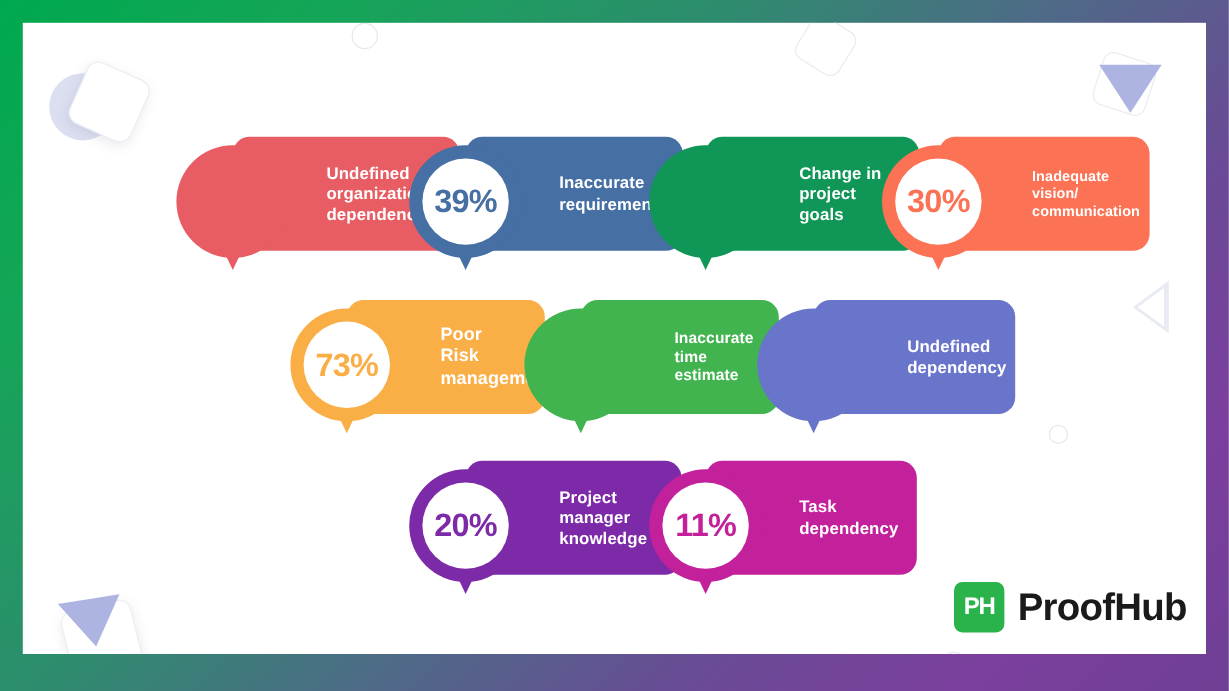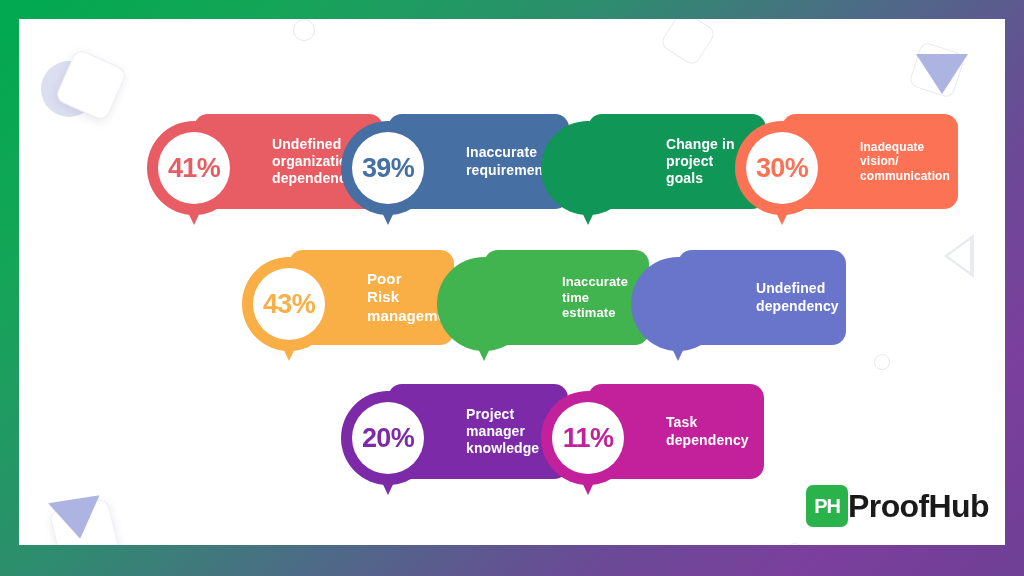--- a/index.html
+++ b/index.html
@@ -127,20 +127,21 @@
     font-size:27px;
     letter-spacing:-.6px;
   }
 
   
   #logo {
     position:absolute;
     right:16px; bottom:18px;
     display:flex;
     align-items:center;
+    gap:11px;
   }
   #logo .mark {
     width:42px; height:42px;
     border-radius:7px;
     background:#2bb34b;
     display:flex;
     align-items:center;
     justify-content:center;
   }
   #logo .mark span {
@@ -189,23 +190,20 @@
     <div id="cards">
         <div class="card" style="--c: #E85C63; left: 128px; top: 95px;">
           <div class="body" style="width:189px">
             <div class="label" style="font-size:14px">Undefined
 organization
 dependency</div>
           </div>
           <div class="pin">
             <div class="tail"></div>
             <div class="disc"></div>
-            <div class="inner">
-              <span class="pct">41%</span>
-            </div>
           </div>
         </div>
         <div class="card" style="--c: #466FA4; left: 322px; top: 95px;">
           <div class="body" style="width:181px">
             <div class="label" style="font-size:14px">Inaccurate
 requirements</div>
           </div>
           <div class="pin">
             <div class="tail"></div>
             <div class="disc"></div>
@@ -241,21 +239,21 @@
         <div class="card" style="--c: #F9AE46; left: 223px; top: 231px;">
           <div class="body" style="width:165px">
             <div class="label" style="font-size:15px">Poor
 Risk
 management</div>
           </div>
           <div class="pin">
             <div class="tail"></div>
             <div class="disc"></div>
             <div class="inner">
-              <span class="pct">43%</span>
+              <span class="pct">73%</span>
             </div>
           </div>
         </div>
         <div class="card" style="--c: #41B34F; left: 418px; top: 231px;">
           <div class="body" style="width:165px">
             <div class="label" style="font-size:13px">Inaccurate
 time
 estimate</div>
           </div>
           <div class="pin">

